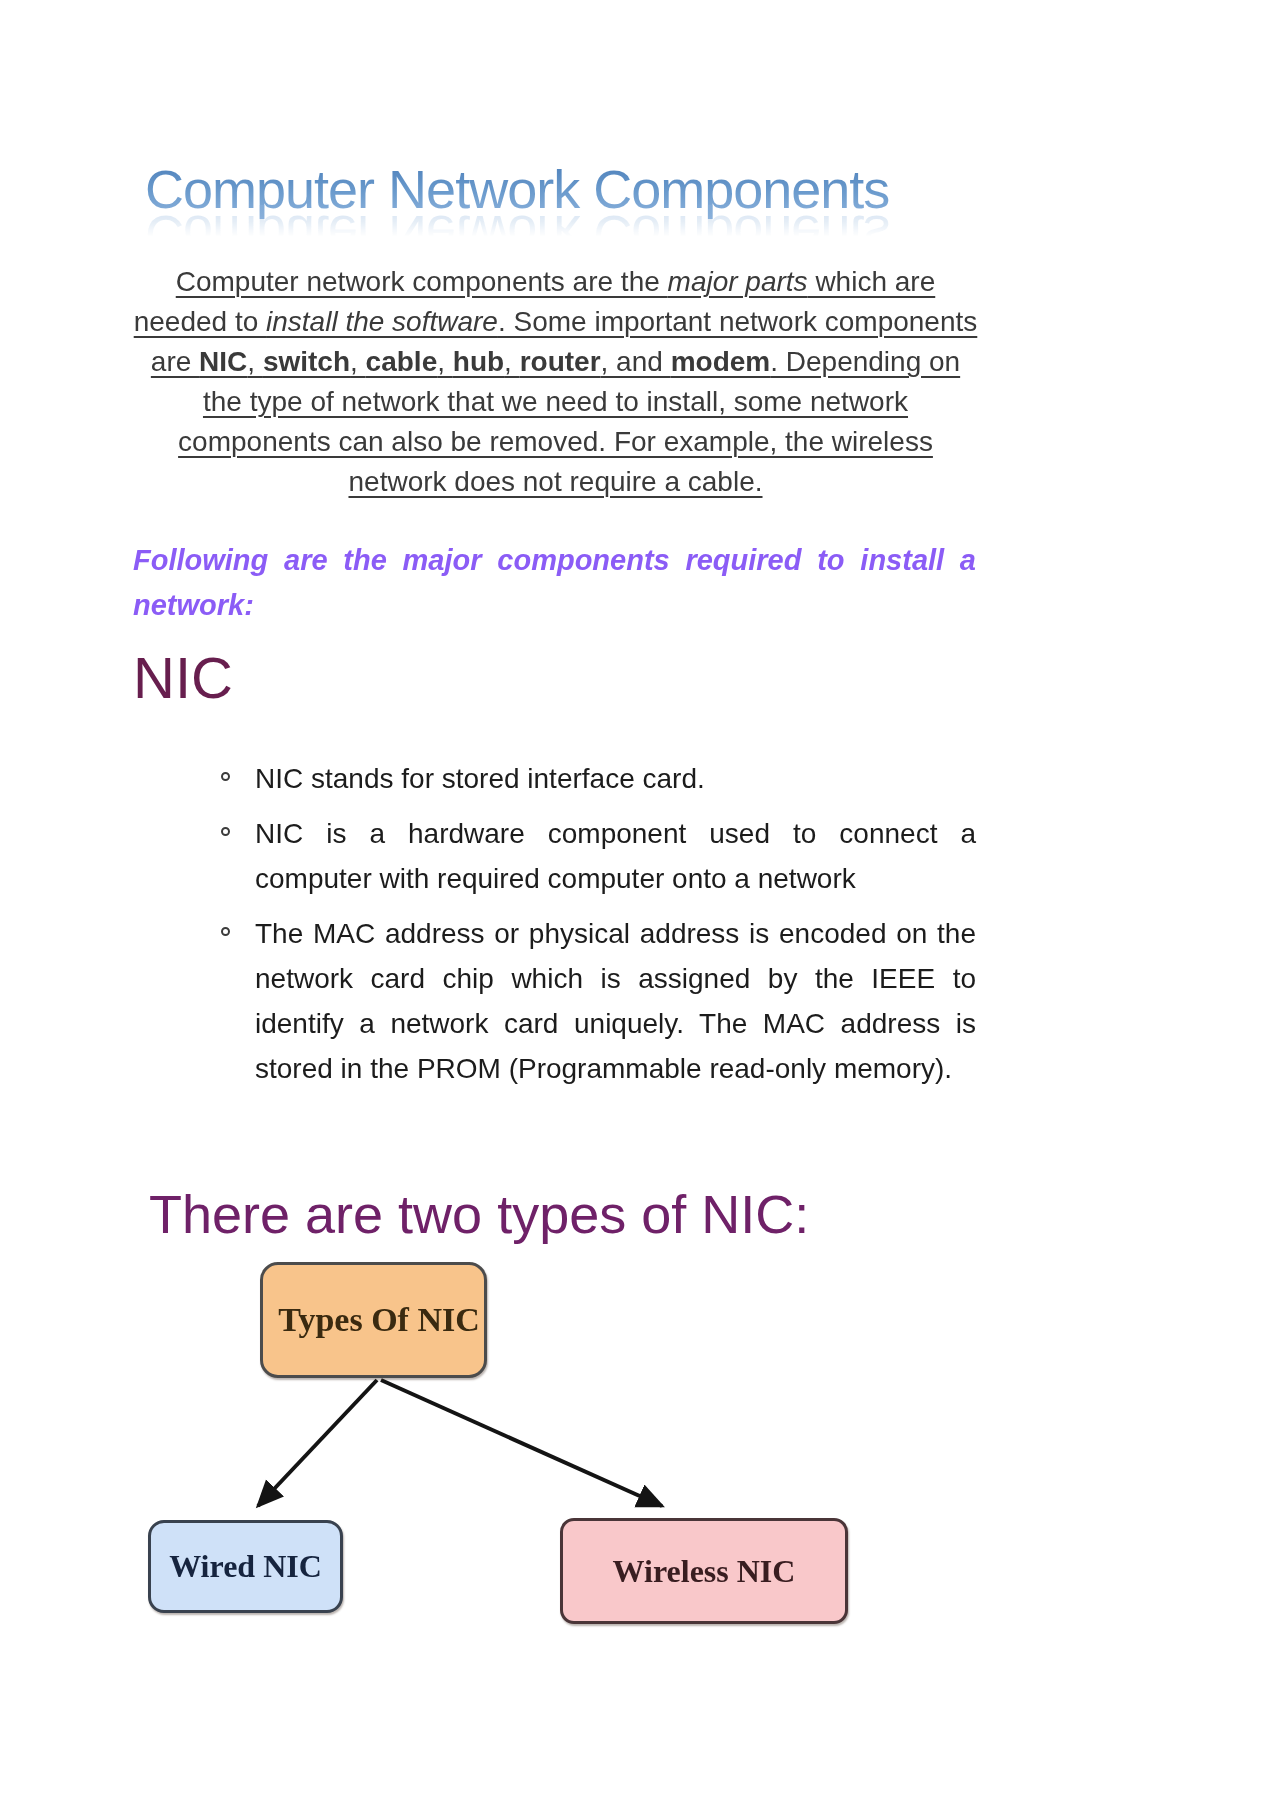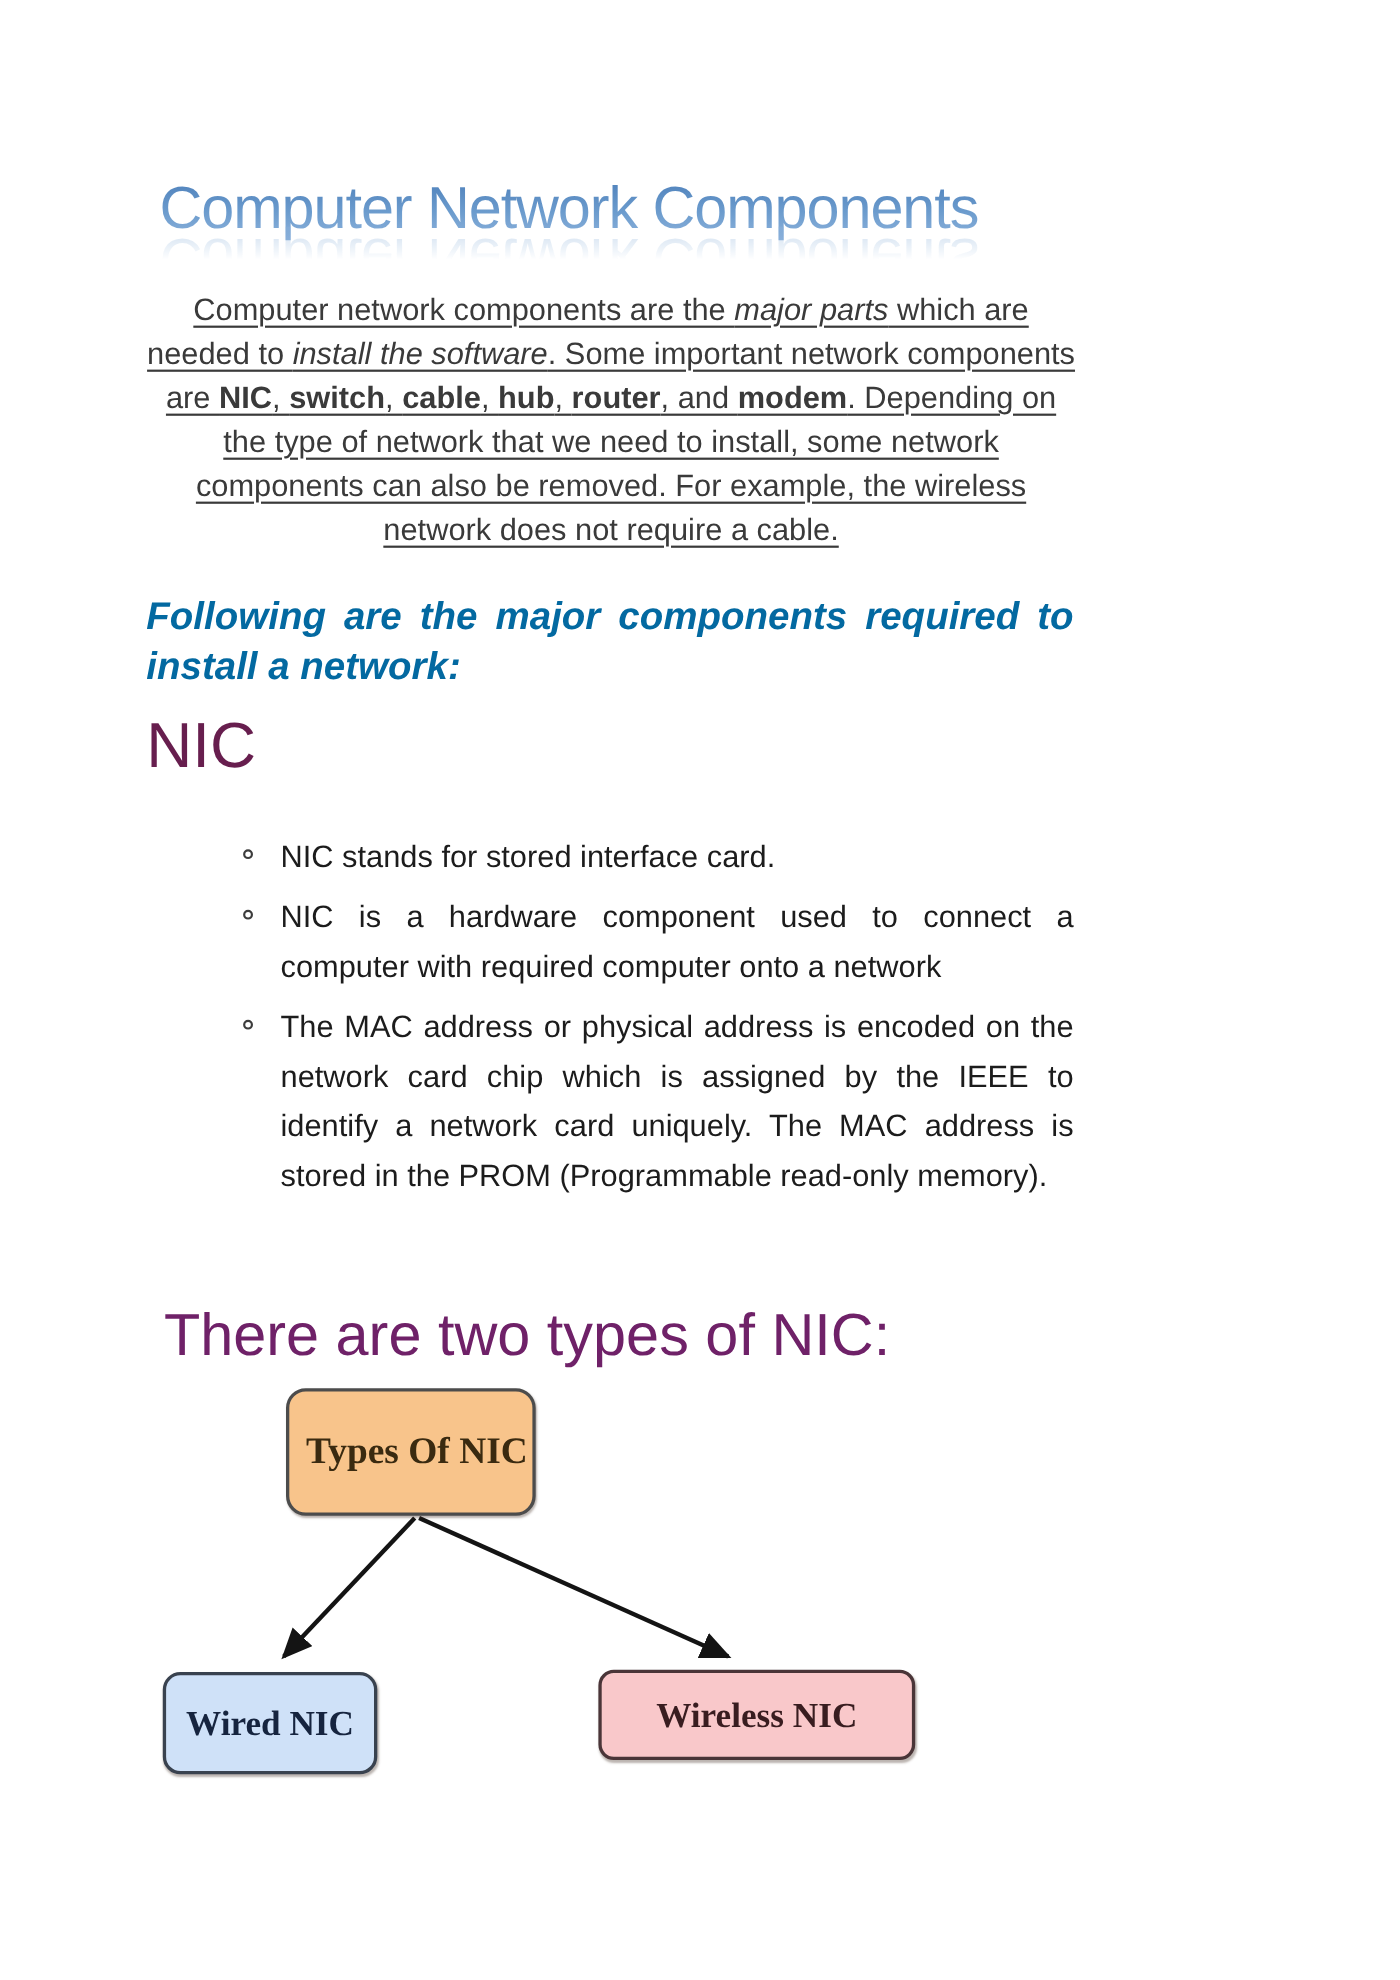--- a/index.html
+++ b/index.html
@@ -30,21 +30,21 @@
   
   .intro{
     position:absolute;left:133px;top:262px;width:845px;
     font-size:28px;line-height:40px;color:var(--body-text-color);
     text-decoration:underline;text-decoration-thickness:2px;text-underline-offset:5px;
     margin:0;
     text-align:center;
   }
   .lead{
     position:absolute;left:133px;top:538px;width:843px;
-    font-size:35px;line-height:45px;color:#0369a1;
+    font-size:29px;line-height:45px;color:#8b5cf6;
     text-align:justify;margin:0;
   }
   .seg-b{font-weight:700;}
   .seg-i{font-style:italic;}
 
   .nic-heading{
     position:absolute;left:133px;top:646px;margin:0;
     font-size:58px;line-height:64px;font-weight:400;
     color:var(--nic-heading-color);
   }
@@ -76,21 +76,21 @@
   .arrow-line{stroke:var(--arrow-color,#141414);stroke-width:4;}
   .arrow-head{fill:var(--arrow-color,#141414);}
   .node{
     position:absolute;display:flex;align-items:center;justify-content:center;
     font-family:"Liberation Serif",serif;font-weight:700;
     box-sizing:border-box;border:3px solid #444;
     box-shadow:1px 2px 2px rgba(60,40,30,.35);
   }
   .node.root{left:260px;top:12px;width:227px;height:116px;border-radius:18px;font-size:34px;}
   .node.wired{left:148px;top:270px;width:195px;height:93px;border-radius:16px;font-size:32px;text-align:right;}
-  .node.wireless{left:544px;top:268px;width:288px;height:82px;border-radius:14px;font-size:32px;}
+  .node.wireless{left:560px;top:268px;width:288px;height:106px;border-radius:14px;font-size:32px;}
 </style>
 </head>
 <body>
 
 <div class="page">
 
   <div class="title-wrap">
     <div class="doc-title">Computer Network Components</div>
     <div class="doc-title reflection" aria-hidden="true">Computer Network Components</div>
   </div>

